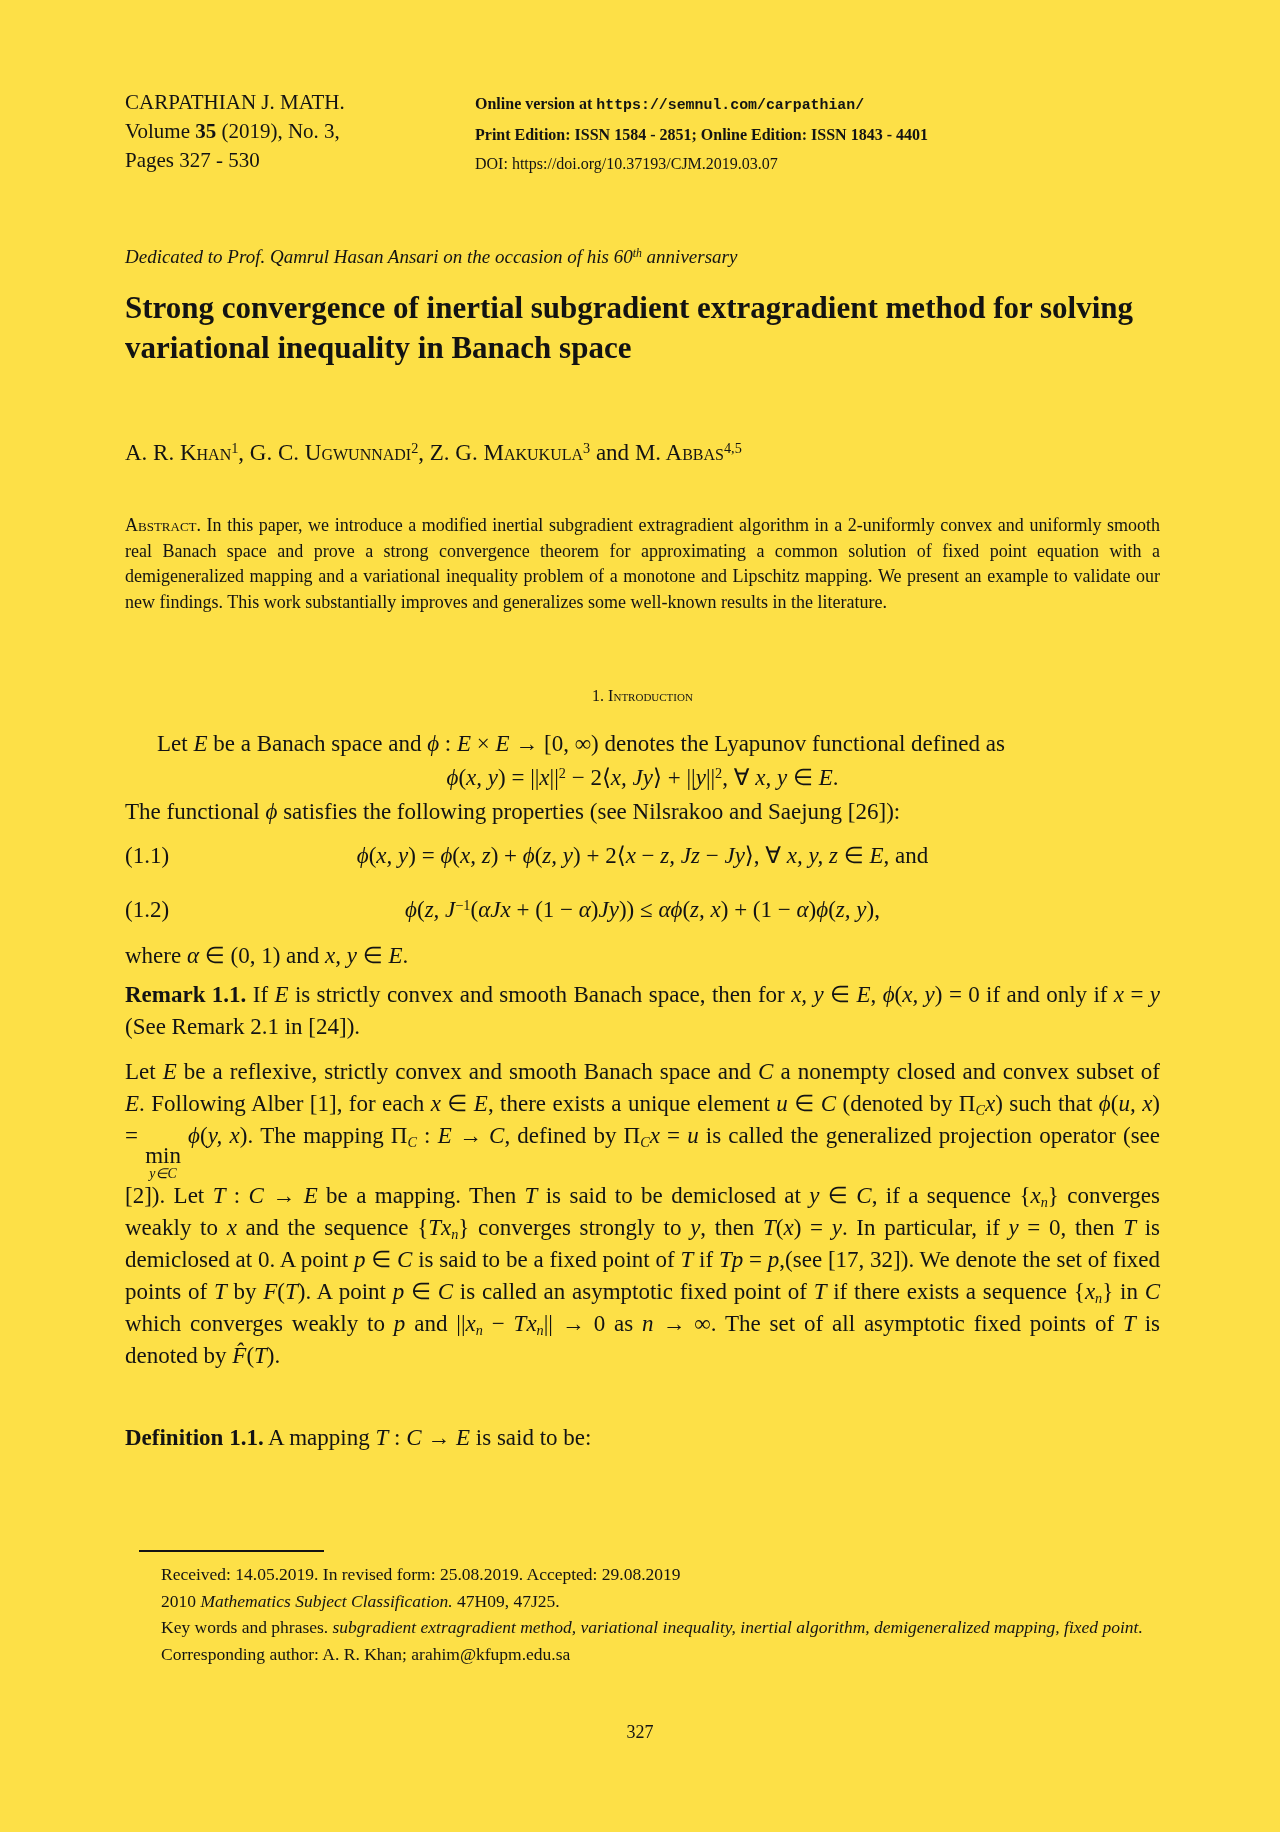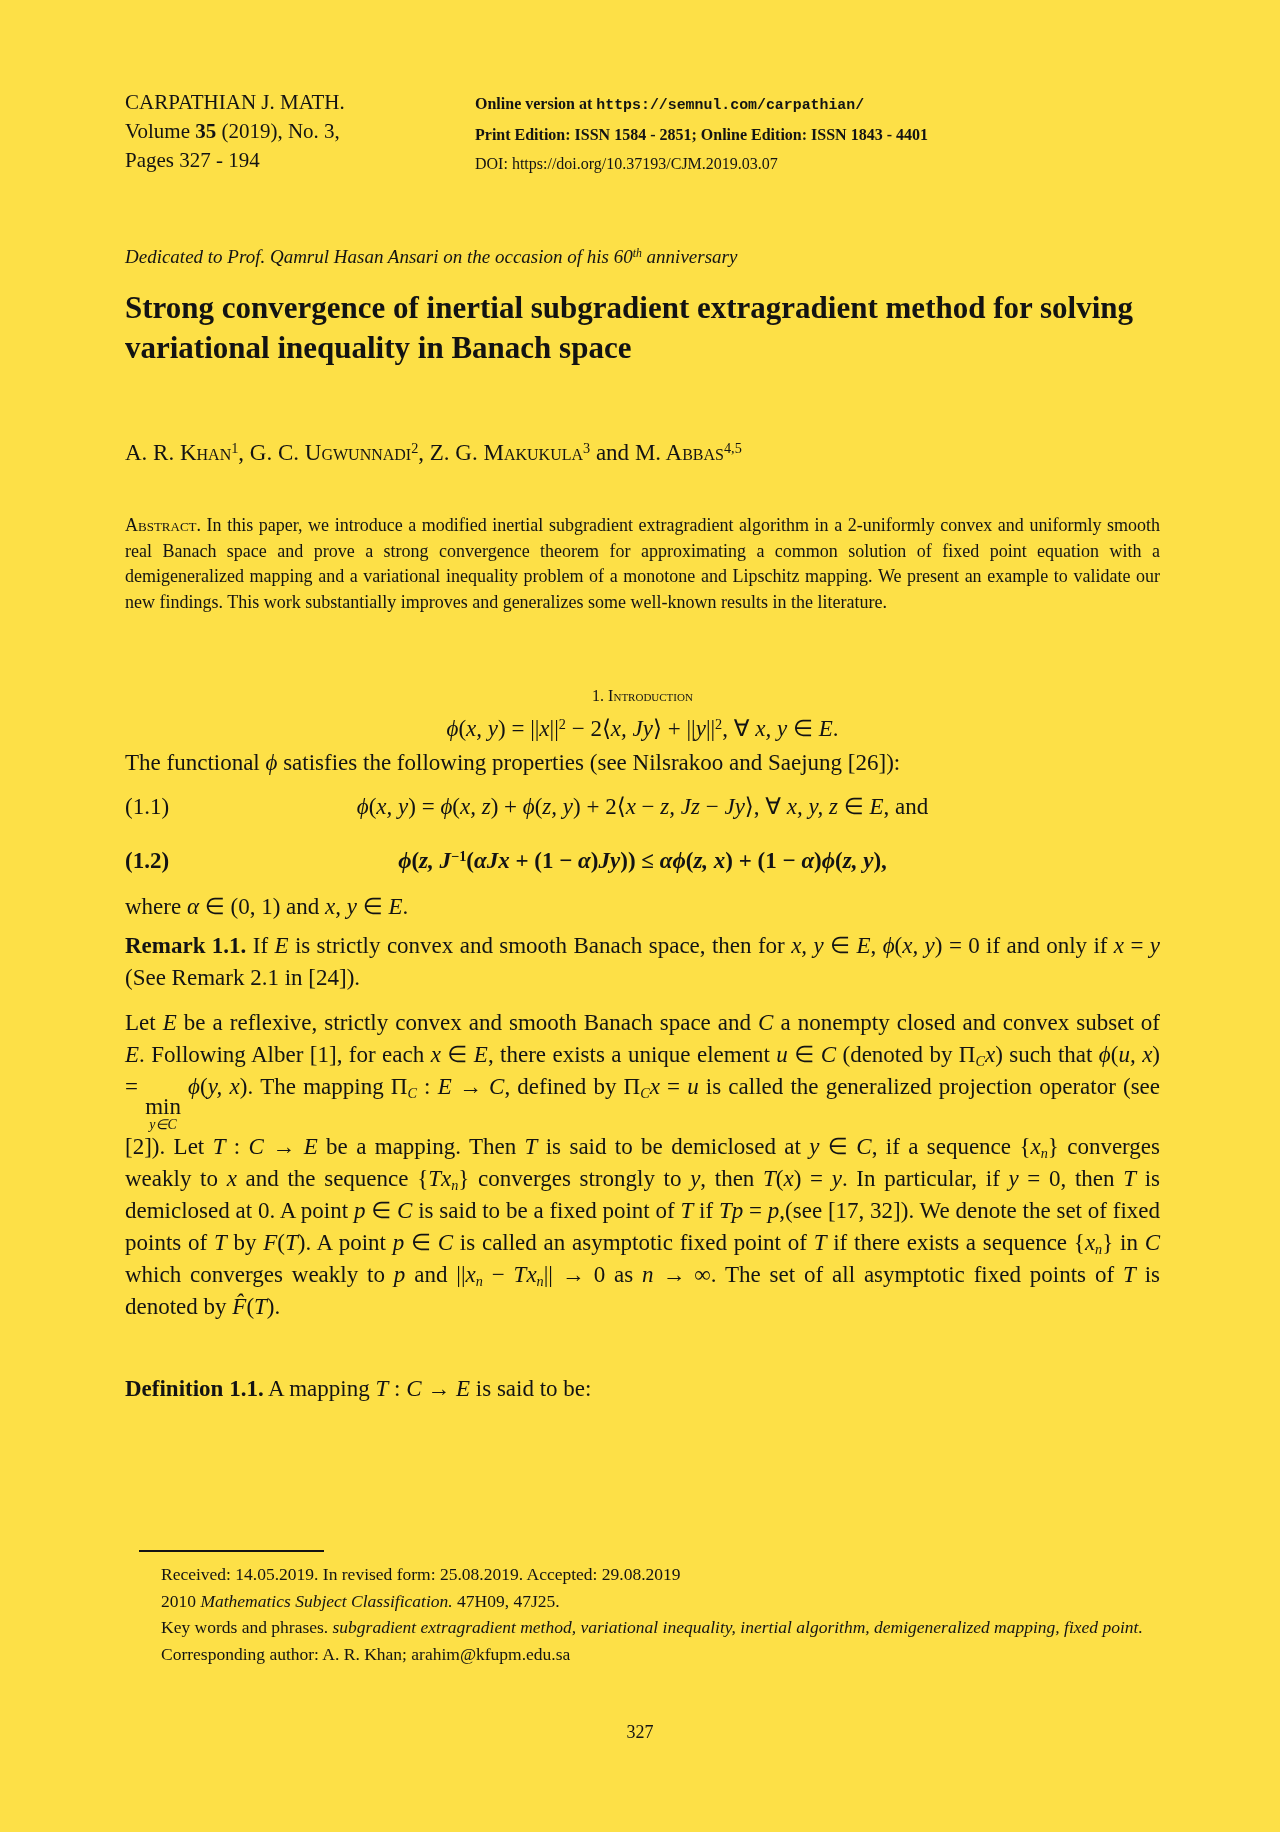--- a/index.html
+++ b/index.html
@@ -27,60 +27,61 @@
   .abstract{margin-top:45px;font-size:18px;line-height:25.5px;text-align:justify;}
   .section-heading{margin-top:66px;text-align:center;font-size:16px;line-height:30px;}
   
   .para{font-size:23px;line-height:32px;text-align:justify;}
   .para1{margin-top:17px;text-indent:32px;}
   .eq{font-size:23px;text-align:center;}
   .eq-display{line-height:36px;}
   .eq-labeled{position:relative;line-height:36px;}
   .eq-label{position:absolute;left:0;top:0;}
   .eq11{margin-top:10px;}
-  .eq12{margin-top:18px;font-weight:bold;}
+  .eq12{margin-top:18px;}
   .where{margin-top:12px;}
   .remark{margin-top:7px;}
   .para2{margin-top:13px;}
   .definition{margin-top:50px;}
   
   .footer{position:absolute;top:1550px;left:139px;right:120px;font-size:17.5px;line-height:26.5px;}
   .rule{width:185px;border-top:2px solid #131313;margin-bottom:9px;}
   .footnote{text-indent:22px;text-align:justify;}
   .page-number{position:absolute;top:1722px;left:0;width:100%;text-align:center;font-size:18px;}
 </style>
 </head>
 <body>
 
 <div class="page">
   <div class="content">
 
     <div class="header">
       <div class="header-left">
         <div>CARPATHIAN J. MATH.</div>
         <div><span>Volume </span><span class="b">35</span><span> (2019), No. 3,</span></div>
-        <div>Pages 327 - 194</div>
+        <div>Pages 327 - 530</div>
       </div>
       <div class="header-right">
         <div><span class="b">Online version at </span><span class="b mono">https://semnul.com/carpathian/</span></div>
         <div><span class="b">Print Edition: ISSN 1584 - 2851; Online Edition: ISSN 1843 - 4401</span></div>
         <div>DOI: https://doi.org/10.37193/CJM.2019.03.07</div>
       </div>
     </div>
 
     <div class="dedication"><span class="i">Dedicated to Prof. Qamrul Hasan Ansari on the occasion of his 60</span><span class="i sup">th</span><span class="i"> anniversary</span></div>
 
     <h1 class="title">Strong convergence of inertial subgradient extragradient method for solving variational inequality in Banach space</h1>
 
     <div class="authors"><span class="sc">A. R. Khan</span><span class="sup">1</span><span>, </span><span class="sc">G. C. Ugwunnadi</span><span class="sup">2</span><span>, </span><span class="sc">Z. G. Makukula</span><span class="sup">3</span><span> and </span><span class="sc">M. Abbas</span><span class="sup">4,5</span></div>
 
     <div class="abstract"><span class="sc">Abstract.</span><span> In this paper, we introduce a modified inertial subgradient extragradient algorithm in a 2-uniformly convex and uniformly smooth real Banach space and prove a strong convergence theorem for approximating a common solution of fixed point equation with a demigeneralized mapping and a variational inequality problem of a monotone and Lipschitz mapping. We present an example to validate our new findings. This work substantially improves and generalizes some well-known results in the literature.</span></div>
 
     <div class="section-heading"><span>1. </span><span class="sc">Introduction</span></div>
 
+    <p class="para para1"><span>Let </span><span class="i">E</span><span> be a Banach space and </span><span class="i">ϕ</span><span> : </span><span class="i">E</span><span> × </span><span class="i">E</span><span> → [0, ∞) denotes the Lyapunov functional defined as</span></p>
 
     <div class="eq eq-display"><span class="i">ϕ</span><span>(</span><span class="i">x, y</span><span>) = ||</span><span class="i">x</span><span>||</span><span class="sup">2</span><span> − 2⟨</span><span class="i">x, Jy</span><span>⟩ + ||</span><span class="i">y</span><span>||</span><span class="sup">2</span><span>, ∀ </span><span class="i">x, y</span><span> ∈ </span><span class="i">E</span><span>.</span></div>
 
     <p class="para"><span>The functional </span><span class="i">ϕ</span><span> satisfies the following properties (see Nilsrakoo and Saejung [26]):</span></p>
 
     <div class="eq eq-labeled eq11">
       <span class="eq-label">(1.1)</span>
       <span><span class="i">ϕ</span><span>(</span><span class="i">x, y</span><span>) = </span><span class="i">ϕ</span><span>(</span><span class="i">x, z</span><span>) + </span><span class="i">ϕ</span><span>(</span><span class="i">z, y</span><span>) + 2⟨</span><span class="i">x</span><span> − </span><span class="i">z, Jz</span><span> − </span><span class="i">Jy</span><span>⟩, ∀ </span><span class="i">x, y, z</span><span> ∈ </span><span class="i">E</span><span>, and</span></span>
     </div>
 

